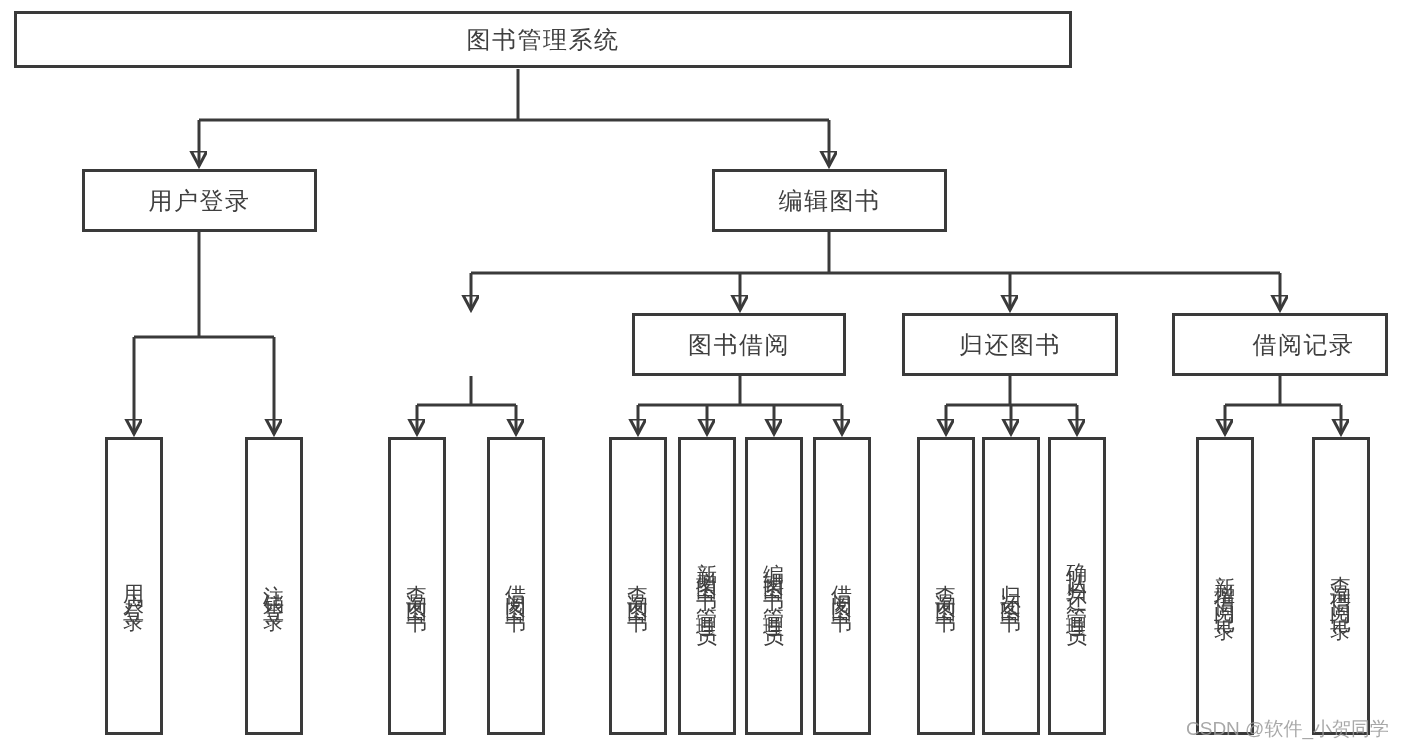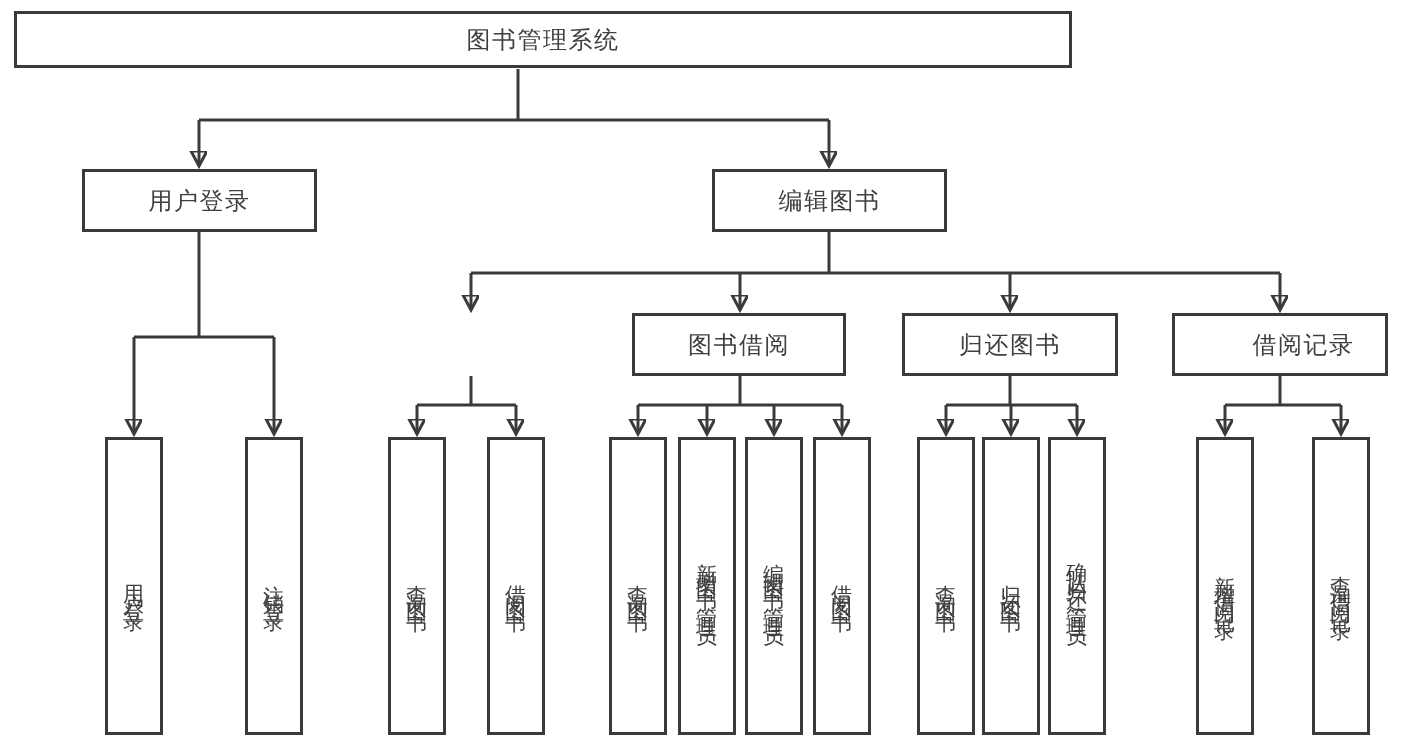--- a/index.html
+++ b/index.html
@@ -127,14 +127,15 @@
   <div class="box leaf" style="left:745px;">编辑图书（管理员）</div>
   <div class="box leaf" style="left:813px;">借阅图书</div>
 
   <div class="box leaf" style="left:917px;">查询图书</div>
   <div class="box leaf" style="left:982px;">归还图书</div>
   <div class="box leaf" style="left:1048px;">确认归还（管理员）</div>
 
   <div class="box leaf" style="left:1196px;">新增借阅记录</div>
   <div class="box leaf" style="left:1312px;">查询借阅记录</div>
 
+  <div class="watermark">CSDN @软件_小贺同学</div>
 
 </div>
 
 </body></html>

